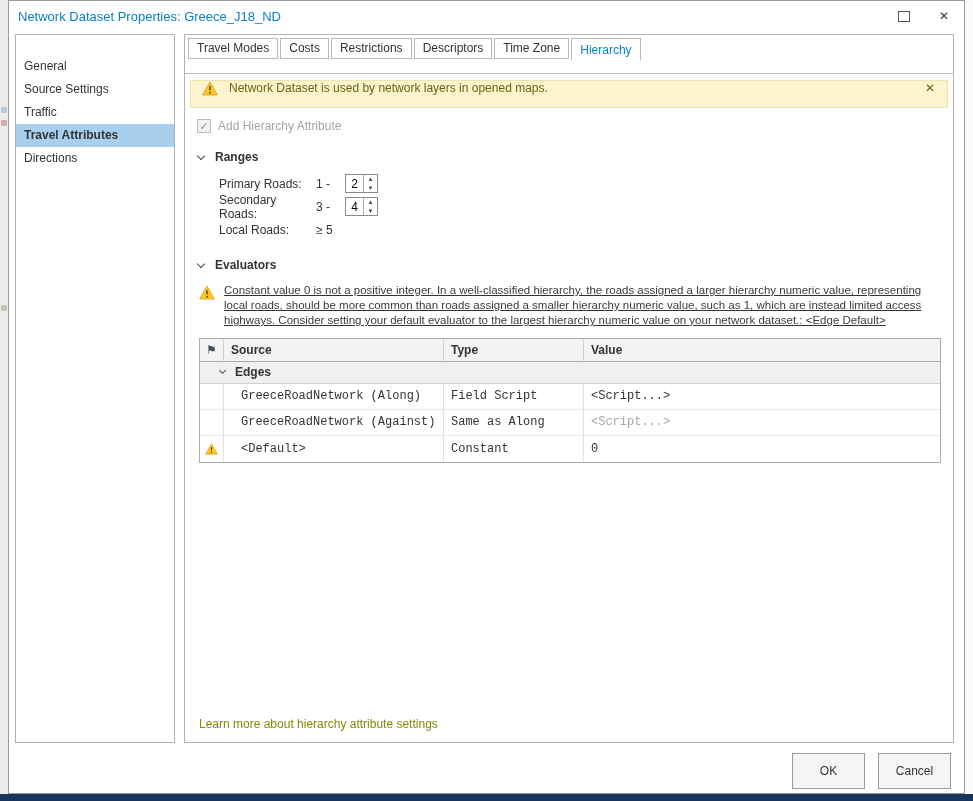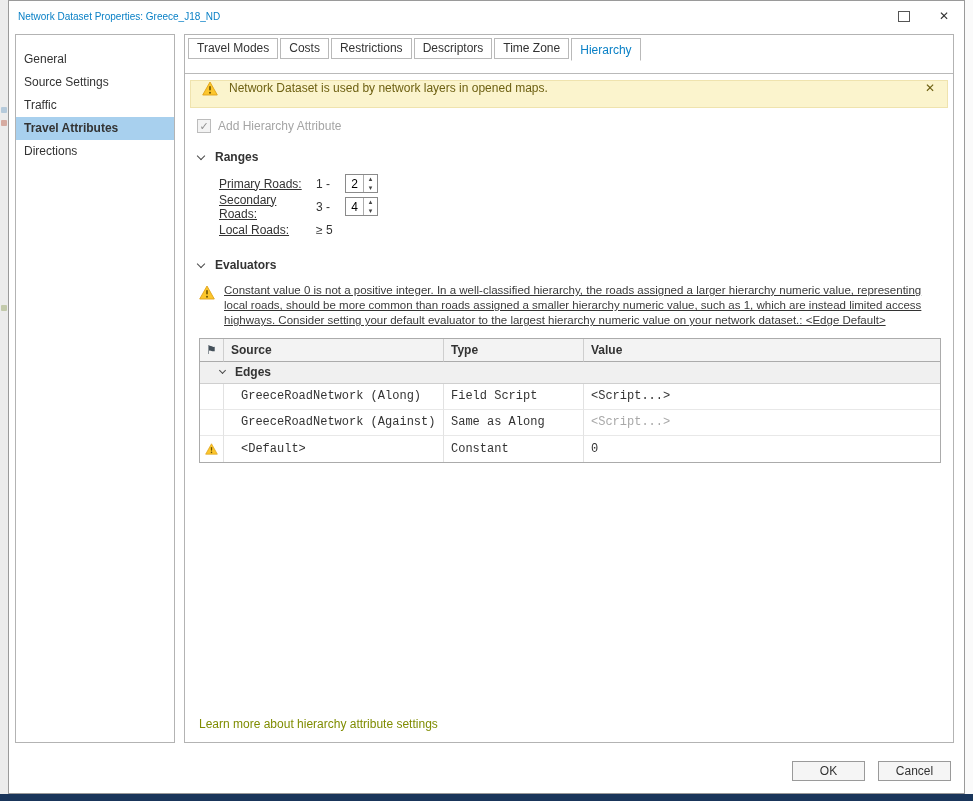--- a/index.html
+++ b/index.html
@@ -14,27 +14,27 @@
   .spk{position:absolute;left:1px;width:6px;height:6px;border-radius:1px;opacity:.5;}
   .spk1{top:107px;background:#7da7c9;}
   .spk2{top:120px;background:#c06a55;}
   .spk3{top:305px;background:#9aa86a;}
   .statusbar{position:absolute;left:0;right:0;bottom:0;height:7px;background:#19355a;}
 
   
   .dialog{position:absolute;left:8px;top:0;width:957px;height:794px;background:#fff;
     border:1px solid #9a9a9a;box-sizing:border-box;display:flex;flex-direction:column;}
   .titlebar{flex:0 0 30px;display:flex;align-items:stretch;}
-  .title{flex:1;display:flex;align-items:center;padding-left:9px;color:#0a80c6;font-size:10px;}
+  .title{flex:1;display:flex;align-items:center;padding-left:9px;color:#0a80c6;font-size:13px;}
   .win-btn{width:40px;display:flex;align-items:center;justify-content:center;color:#333;cursor:default;}
   .max-icon{width:10px;height:9px;border:1px solid #555;display:block;}
   .close-icon{font-size:12px;color:#333;}
 
   .main{flex:1;display:flex;gap:9px;padding:3px 10px 6px 6px;min-height:0;}
-  .sidebar{flex:0 0 160px;border:1px solid #b3b3b3;background:#fff;padding-top:13px;box-sizing:border-box;}
+  .sidebar{flex:0 0 160px;border:1px solid #b3b3b3;background:#fff;padding-top:20px;box-sizing:border-box;}
   .nav-item{height:23px;line-height:23px;padding-left:8px;cursor:default;}
   .nav-item.selected{background:#a8d0ee;font-weight:bold;}
 
   .content{flex:1;border:1px solid #b3b3b3;background:#fff;display:flex;flex-direction:column;min-width:0;box-sizing:border-box;}
 
   .tabstrip{display:flex;align-items:flex-start;padding:3px 0 13px 3px;border-bottom:1px solid #b9b9b9;flex:0 0 auto;}
   .tab{border:1px solid #b9b9b9;border-bottom:1px solid #b9b9b9;background:#fff;padding:2px 8px 3px;
     margin-right:2px;margin-bottom:-1px;color:#333;cursor:default;}
   .tab.active{color:#0a80c6;border-bottom-color:#fff;padding-top:4px;}
 
@@ -51,21 +51,21 @@
 
   .section-header{display:flex;align-items:center;gap:9px;margin:17px 0 0 12px;font-weight:bold;color:#333;cursor:default;}
   .chev{display:inline-block;width:9px;height:8px;position:relative;}
   .chev::after{content:"";position:absolute;left:1px;top:0;width:5px;height:5px;
     border-right:1.5px solid #4a4a4a;border-bottom:1.5px solid #4a4a4a;transform:rotate(45deg);}
   .chev.small{width:8px;height:7px;}
   .chev.small::after{width:4px;height:4px;}
 
   .ranges{margin:8px 0 0 34px;}
   .range-row{display:flex;align-items:center;height:23px;}
-  .range-label{width:97px;text-decoration:underline;}
+  .range-label{width:97px;}
   .range-bound{width:27px;}
   .spin{display:inline-flex;border:1px solid #8a8a8a;height:19px;box-sizing:border-box;background:#fff;margin-left:2px;}
   .spin-val{width:17px;border:none;outline:none;font:inherit;text-align:center;padding:0;background:#fff;}
   .spin-btns{display:flex;flex-direction:column;border-left:1px solid #adadad;width:13px;}
   .spin-up,.spin-dn{flex:1;font-size:7px;line-height:8px;text-align:center;color:#444;cursor:default;}
 
   .eval-warning{display:flex;gap:9px;margin:11px 14px 0 14px;align-items:flex-start;text-decoration:underline;}
   .eval-warning .warn-icon{flex:0 0 auto;margin-top:2px;}
   .eval-warning-text{font-size:11.5px;line-height:1.32;color:#3b3b3b;max-width:744px;}
 
@@ -82,21 +82,21 @@
   .td.no-r{border-right:none;}
   .td.no-b{border-bottom:none;}
   .td.icon-cell{justify-content:center;padding:0;}
   .td.src{padding-left:17px;}
   .muted{color:#a8a8a8;}
 
   .spacer{flex:1;}
   .learn-link{margin:0 0 11px 14px;color:#7f8c00;text-decoration:none;cursor:pointer;align-self:flex-start;}
 
   .footer{flex:0 0 44px;display:flex;align-items:center;justify-content:flex-end;gap:13px;padding-right:13px;}
-  .btn{min-width:73px;height:20px;border:1px solid #9a9a9a;background:#f5f5f5;font:inherit;color:#333;cursor:default;}
+  .btn{min-width:73px;height:36px;border:1px solid #9a9a9a;background:#f5f5f5;font:inherit;color:#333;cursor:default;}
 
   .warn-icon{display:block;}
 </style>
 </head>
 <body>
 
 <div class="app-sliver">
   <span class="spk spk1"></span>
   <span class="spk spk2"></span>
   <span class="spk spk3"></span>

